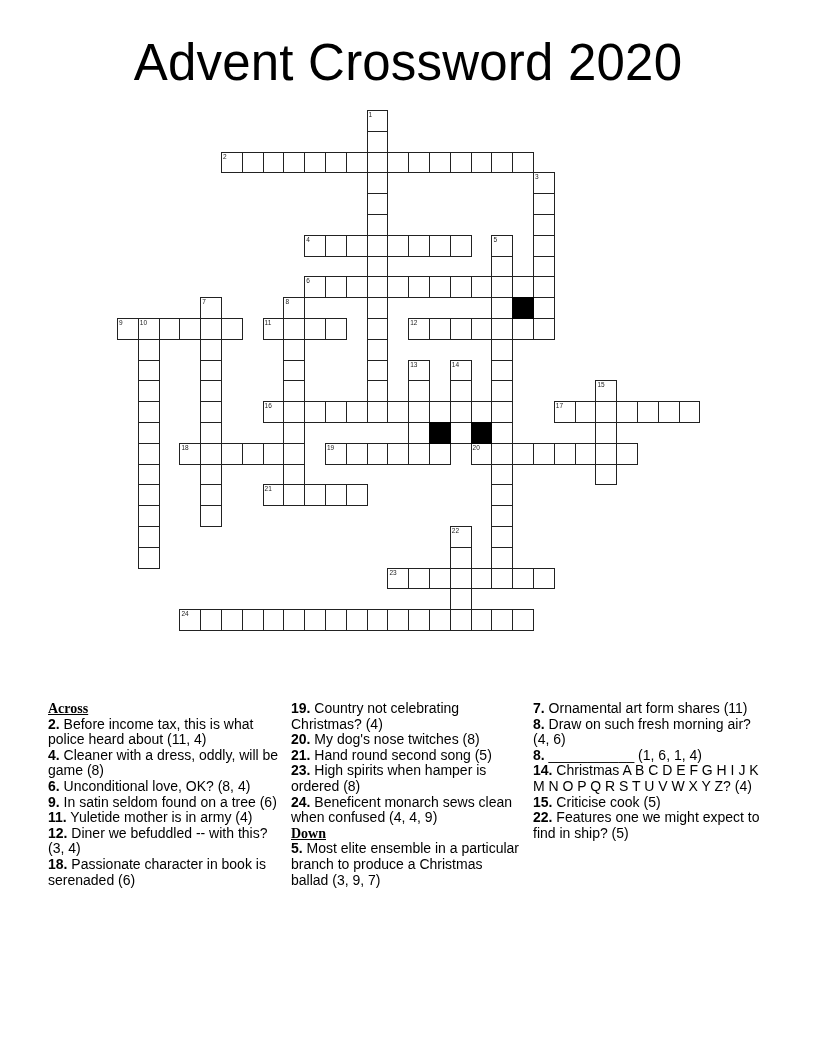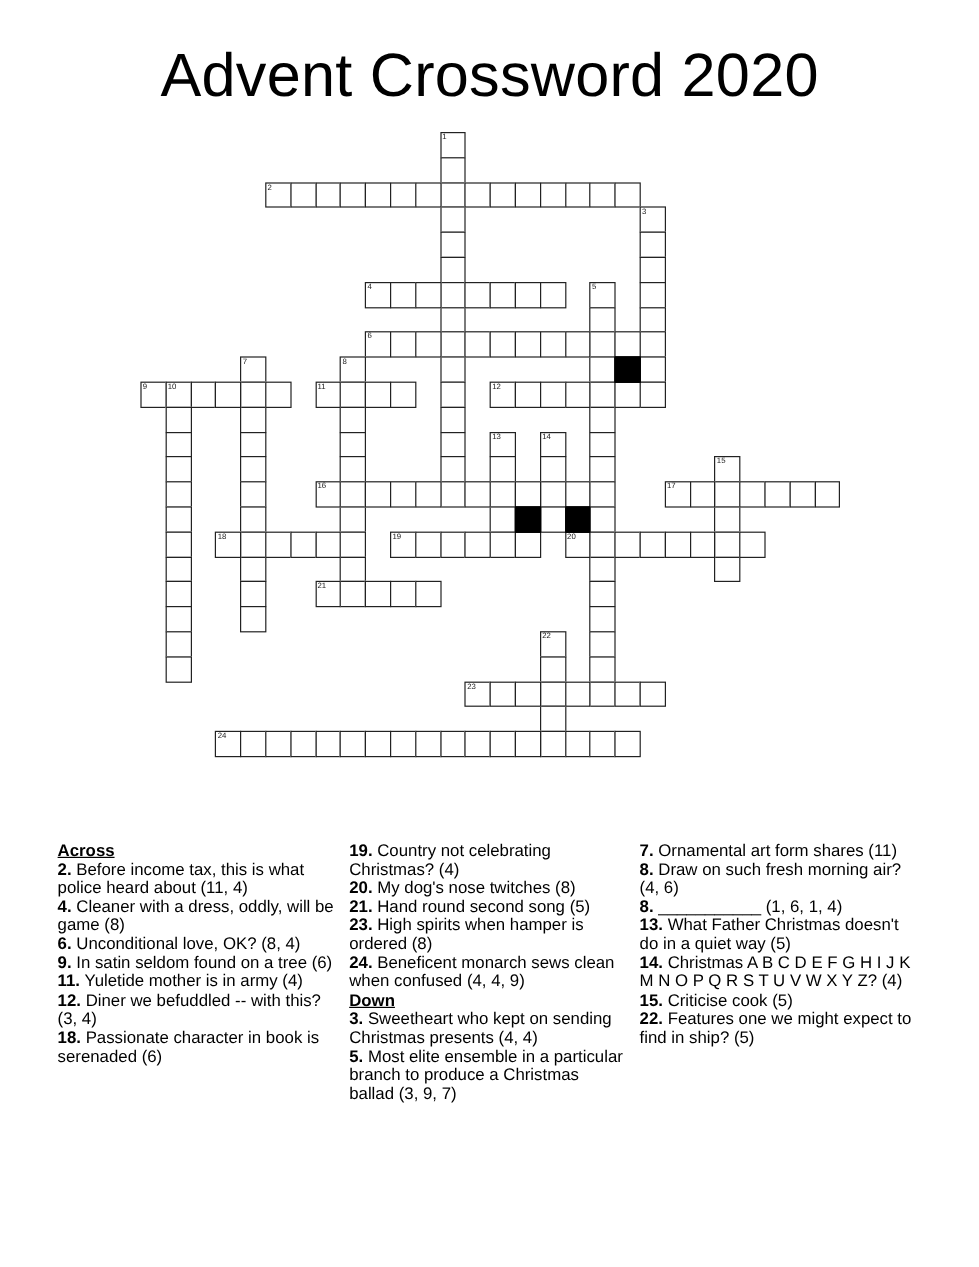--- a/index.html
+++ b/index.html
@@ -4,21 +4,21 @@
 <style>
   html, body { margin:0; padding:0; background:#ffffff; }
   body { width:816px; height:1056px; position:relative; overflow:hidden; font-family:"Liberation Sans", sans-serif; color:#000; }
   .title { position:absolute; left:0; width:816px; top:30px; text-align:center; font-size:51px; line-height:66px; font-family:"Liberation Sans", sans-serif; font-weight:normal; letter-spacing:0.2px; }
   .grid { position:absolute; left:0; top:0; width:816px; height:660px; }
   .cell { position:absolute; box-sizing:border-box; width:21.8px; height:21.8px; border:1px solid #222; background:#fff; }
   .cell.black { background:#000; border-color:#000; }
   .num { position:absolute; left:1px; top:0px; font-size:6.5px; line-height:8px; color:#222; font-family:"Liberation Sans", sans-serif; }
   .clues { position:absolute; top:701px; font-size:14px; line-height:15.6px; font-family:"Liberation Sans", sans-serif; }
   .col { position:absolute; width:232px; }
-  .hdr { font-weight:bold; text-decoration:underline; }
+  .hdr { font-weight:bold; text-decoration:underline;font-family:Liberation Serif, serif; }
   .clue b { font-weight:bold; }
 </style>
 </head>
 <body>
 
 <div class="title">Advent Crossword 2020</div>
 
 <div class="grid" id="grid">
     <div class="cell" style="left: 366.6px; top: 110px;">
       <span class="num">1</span>
@@ -272,25 +272,23 @@
       <div class="clue"><b>12.</b><span> Diner we befuddled -- with this? (3, 4)</span></div>
       <div class="clue"><b>18.</b><span> Passionate character in book is serenaded (6)</span></div>
     </div>
   <div class="col" id="col2" style="left:291px;">
       <div class="clue"><b>19.</b><span> Country not celebrating Christmas? (4)</span></div>
       <div class="clue"><b>20.</b><span> My dog's nose twitches (8)</span></div>
       <div class="clue"><b>21.</b><span> Hand round second song (5)</span></div>
       <div class="clue"><b>23.</b><span> High spirits when hamper is ordered (8)</span></div>
       <div class="clue"><b>24.</b><span> Beneficent monarch sews clean when confused (4, 4, 9)</span></div>
       <div class="hdr">Down</div>
-      <div class="clue"><b>3.</b><span> Sweetheart who kept on sending Christmas presents (4, 4)</span></div>
       <div class="clue"><b>5.</b><span> Most elite ensemble in a particular branch to produce a Christmas ballad (3, 9, 7)</span></div>
     </div>
   <div class="col" id="col3" style="left:533px;">
       <div class="clue"><b>7.</b><span> Ornamental art form shares (11)</span></div>
       <div class="clue"><b>8.</b><span> Draw on such fresh morning air? (4, 6)</span></div>
       <div class="clue"><b>8.</b><span> ___________ (1, 6, 1, 4)</span></div>
-      <div class="clue"><b>13.</b><span> What Father Christmas doesn't do in a quiet way (5)</span></div>
       <div class="clue"><b>14.</b><span> Christmas A B C D E F G H I J K M N O P Q R S T U V W X Y Z? (4)</span></div>
       <div class="clue"><b>15.</b><span> Criticise cook (5)</span></div>
       <div class="clue"><b>22.</b><span> Features one we might expect to find in ship? (5)</span></div>
     </div>
 </div>
 
 </body></html>

